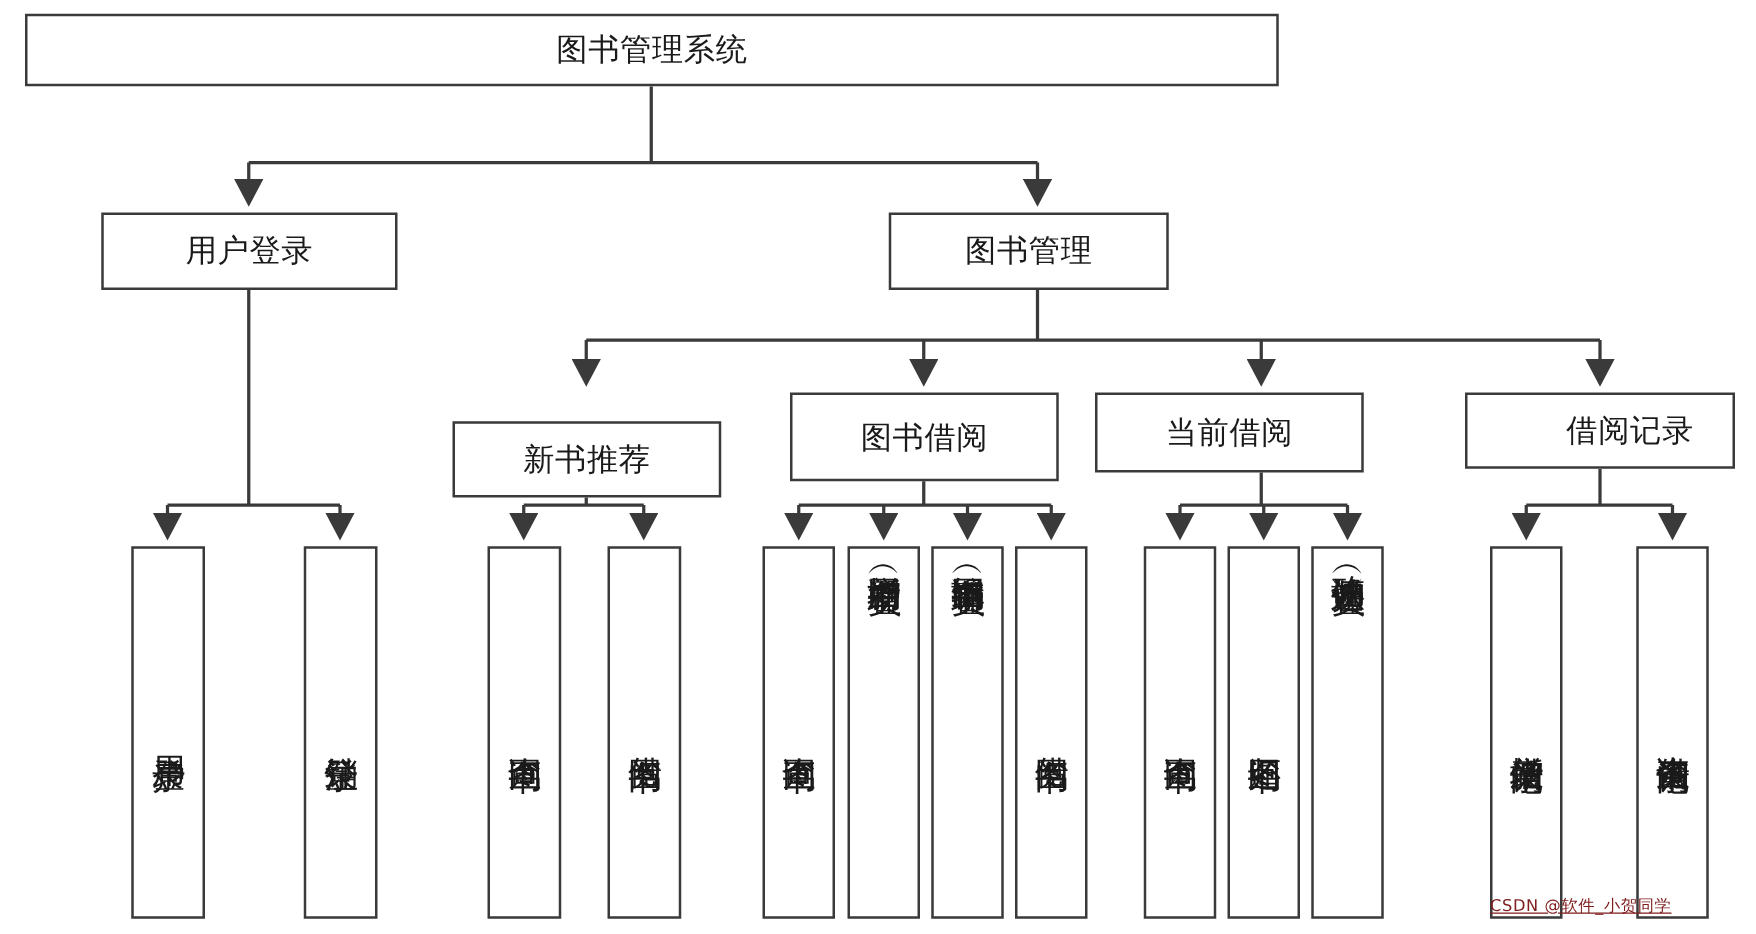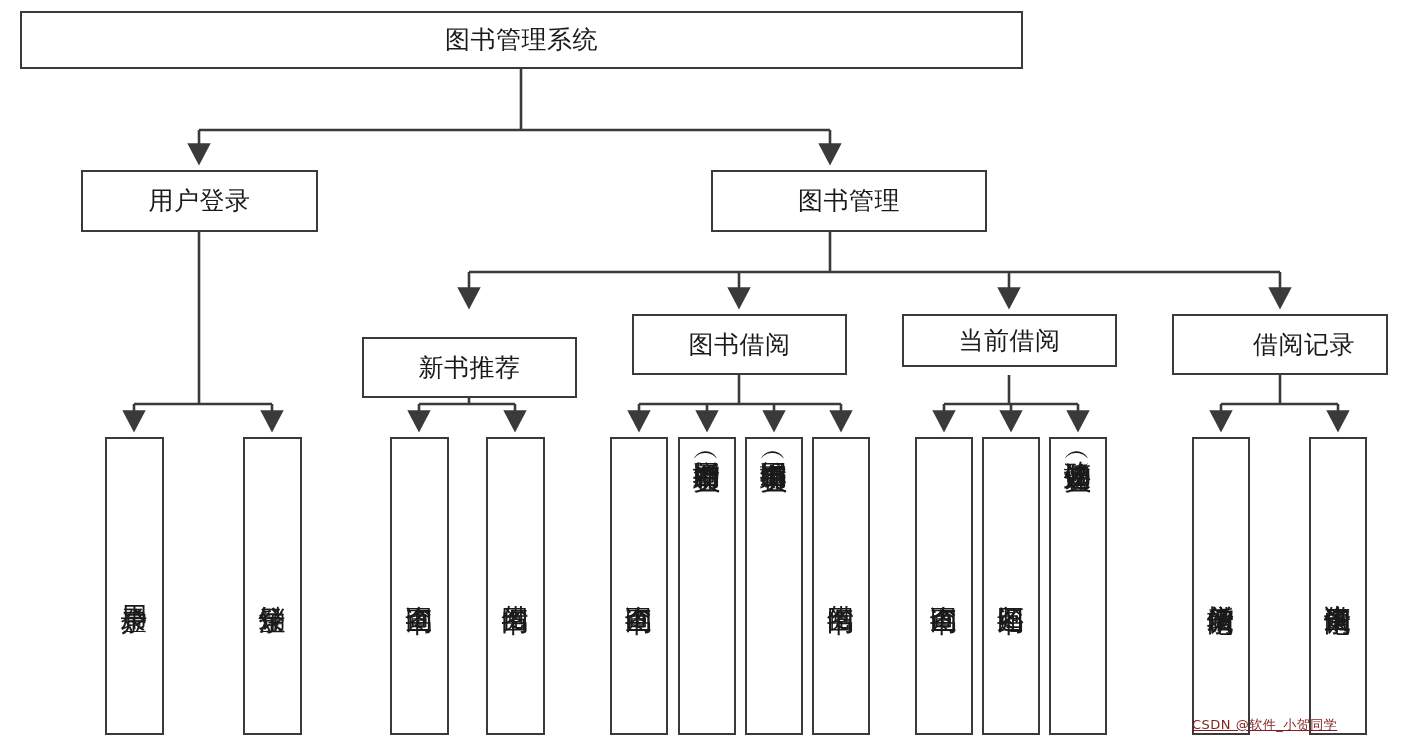--- a/index.html
+++ b/index.html
@@ -132,31 +132,31 @@
     </g>
   </svg>
 
   <div class="node horiz root" style="left:20px; top:11px; width:1003px; height:58px;">
     <span class="label">图书管理系统</span>
   </div>
 
   <div class="node horiz" style="left:81px; top:170px; width:237px; height:62px;">
     <span class="label">用户登录</span>
   </div>
-  <div class="node horiz" style="left:711px; top:170px; width:276px; height:62px;">
+  <div class="node horiz" style="left:711px; top:170px; width:224px; height:62px;">
     <span class="label">图书管理</span>
   </div>
 
   <div class="node horiz" style="left:362px; top:314px; width:215px; height:61px;margin-top:23px;">
     <span class="label">新书推荐</span>
   </div>
-  <div class="node horiz" style="left:632px; top:314px; width:215px; height:61px;">
+  <div class="node horiz" style="left:632px; top:314px; width:215px; height:71px;">
     <span class="label">图书借阅</span>
   </div>
-  <div class="node horiz" style="left:902px; top:314px; width:215px; height:53px;">
+  <div class="node horiz" style="left:876px; top:314px; width:215px; height:64px;">
     <span class="label">当前借阅</span>
   </div>
   <div class="node horiz" style="left:1172px; top:314px; width:216px; height:61px;padding-left:48px;">
     <span class="label">借阅记录</span>
   </div>
 
   <div class="node vert" style="left:105px; top:437px; width:59px; height:298px; align-items:center;">
     <span class="label">用户登录</span>
   </div>
   <div class="node vert" style="left:243px; top:437px; width:59px; height:298px; align-items:center;">

